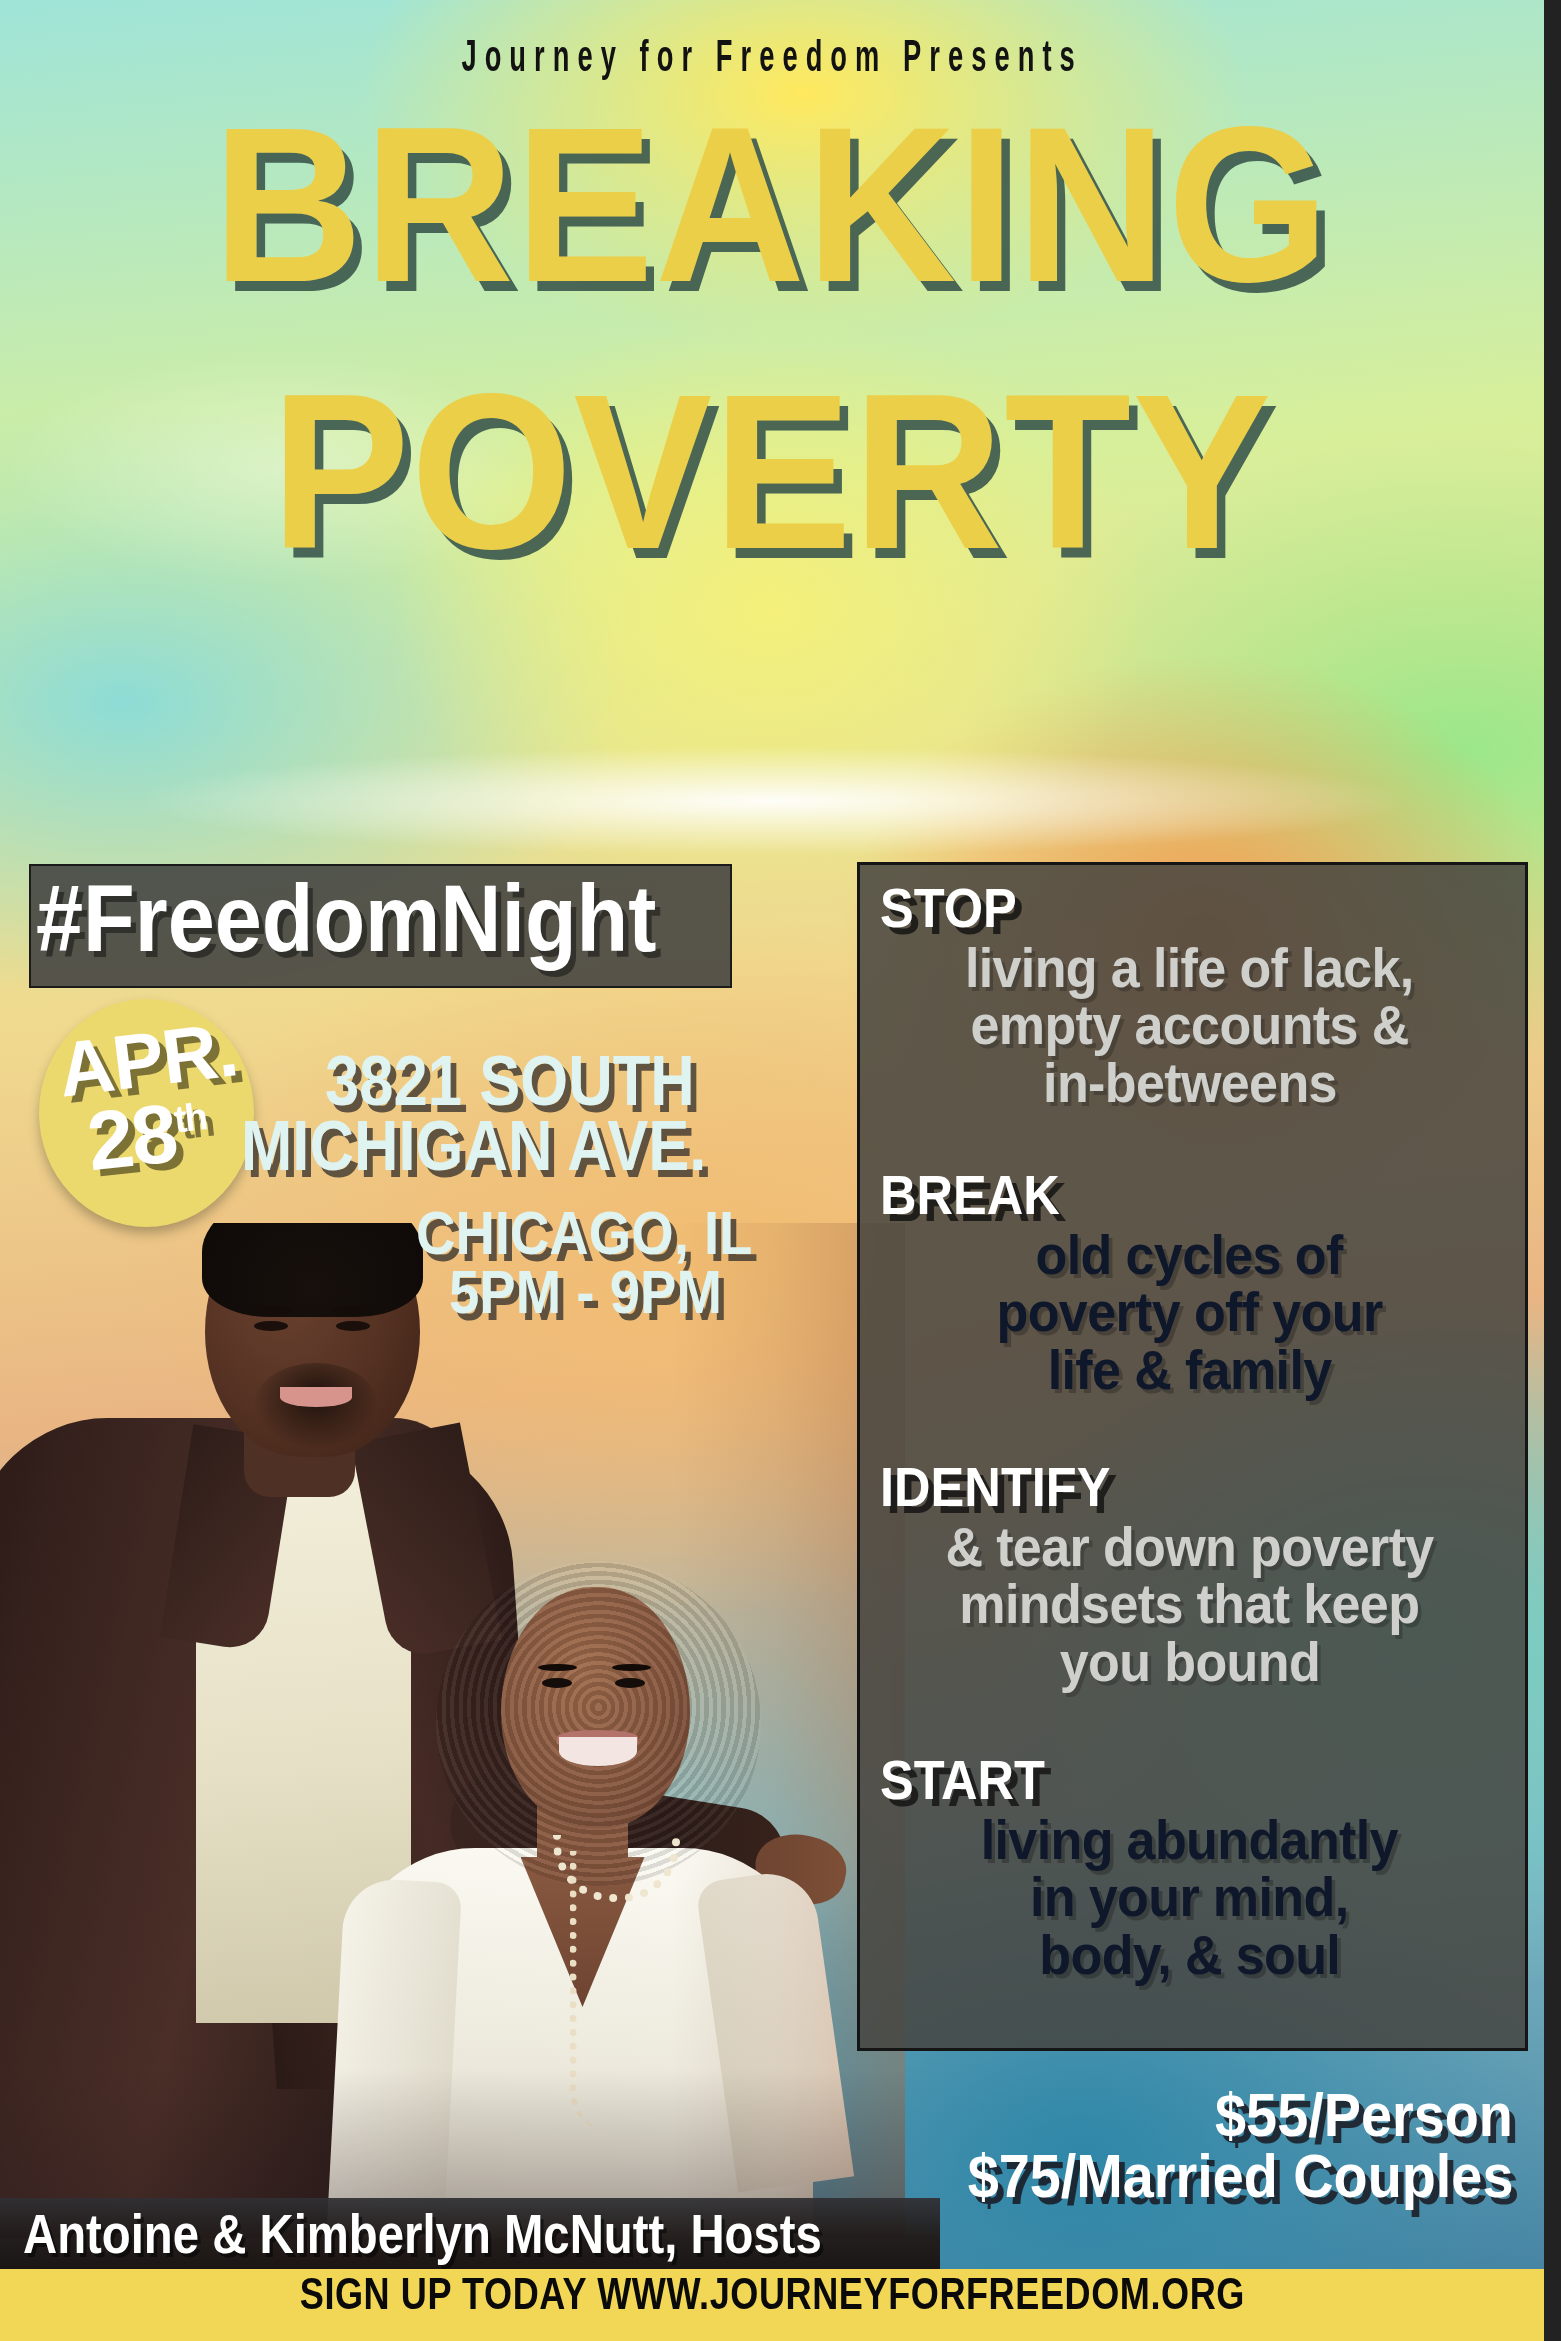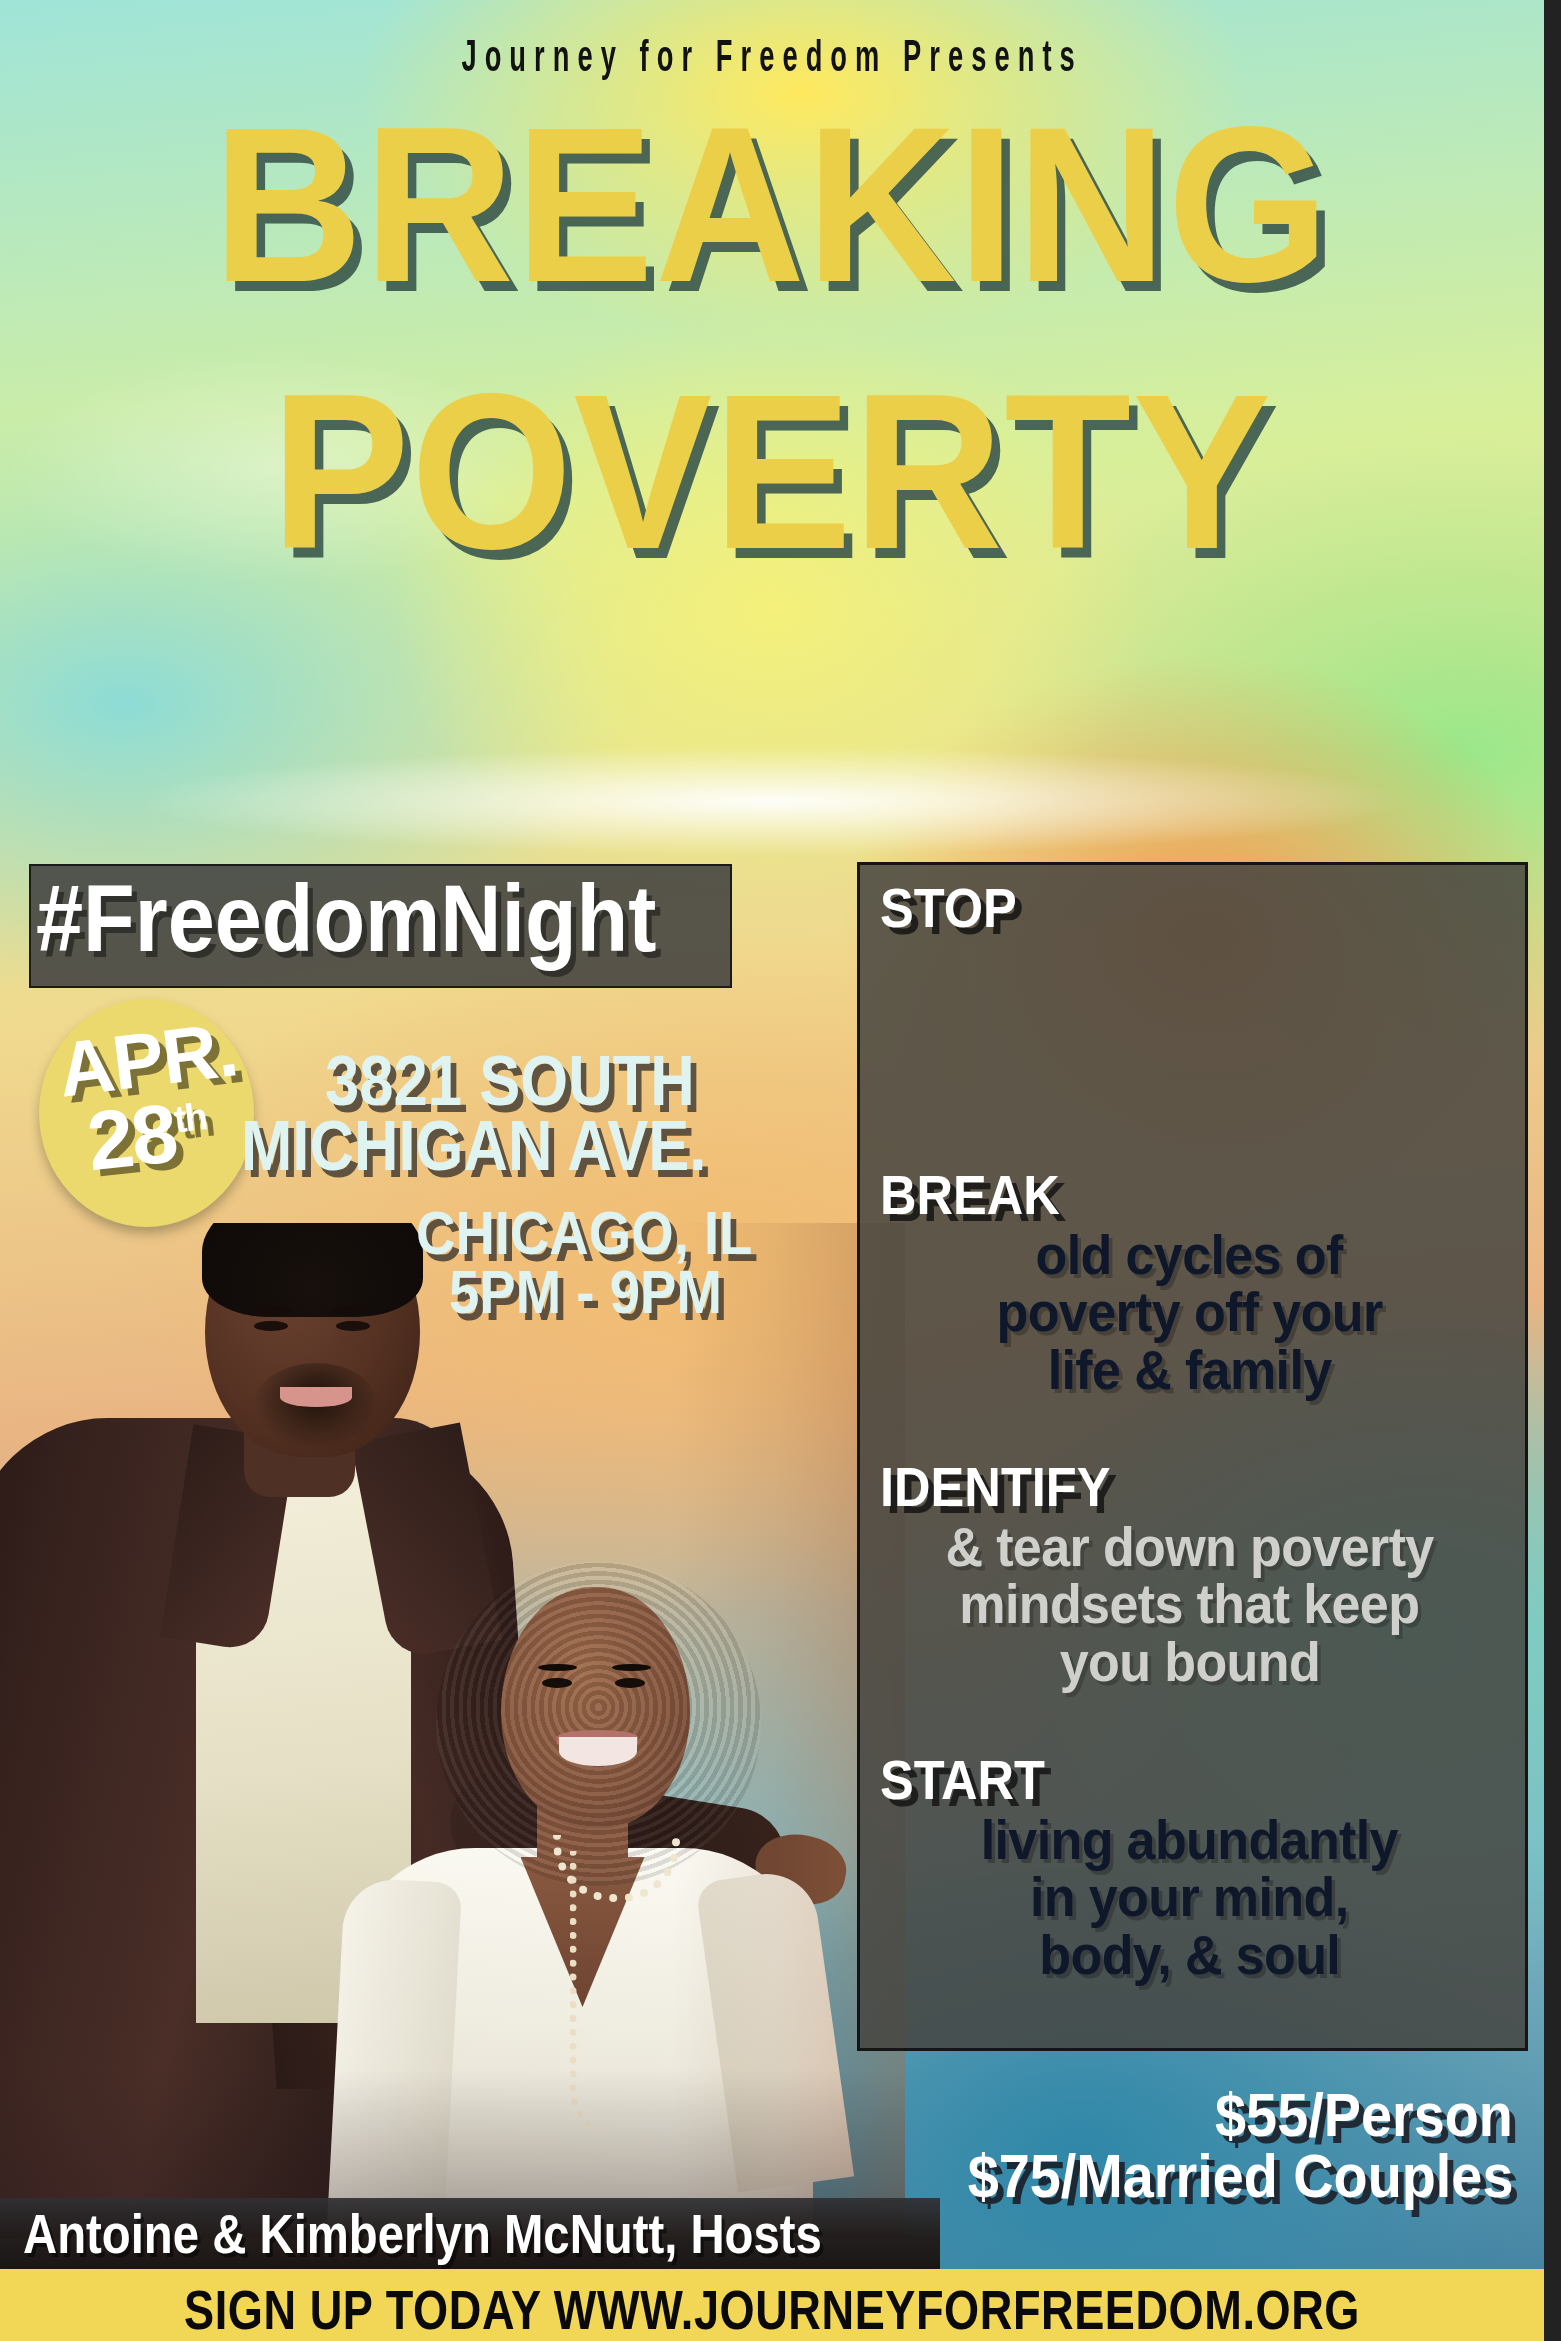--- a/index.html
+++ b/index.html
@@ -204,22 +204,22 @@
   #hoststext{
     position:absolute;left:23.4px;top:2203px;height:62px;display:flex;align-items:center;
     font-size:55px;font-weight:700;color:#fff;text-shadow:3.9px 3.9px 0 rgba(0,0,0,.5);
   }
   #hoststext span{display:inline-block;transform:scaleX(.86);transform-origin:left;}
 
   
   #ctabar{position:absolute;left:0;bottom:0;width:1561px;height:73px;background:#f2d756;}
   #cta{
     position:absolute;left:0;right:0;bottom:0;height:73px;
-    display:flex;align-items:flex-end;justify-content:center;
-    font-size:55px;font-weight:700;color:#0a0a0a;letter-spacing:0.7px;white-space:nowrap;
+    display:flex;align-items:flex-start;justify-content:center;
+    font-size:44px;font-weight:700;color:#0a0a0a;letter-spacing:0.7px;white-space:nowrap;
   }
   #cta span{display:inline-block;transform:scaleX(.82);}
 </style>
 </head>
 <body>
 
 <div id="poster">
 
   <div class="bg bg-base"></div>
   <div class="bg bg-glow-white"></div>
@@ -277,20 +277,25 @@
 
   <div class="addr" id="a1"><span>3821 SOUTH</span></div>
   <div class="addr" id="a2"><span>MICHIGAN AVE.</span></div>
   <div class="addr" id="a3"><span>CHICAGO, IL</span></div>
   <div class="addr" id="a4"><span>5PM - 9PM</span></div>
 
   <div id="panel"></div>
 
   <div class="sec" id="sec1">
     <div class="sec-h"><span>STOP</span></div>
+    <div class="sec-b body-light">
+      <span>living a life of lack,</span><br>
+      <span>empty accounts &amp;</span><br>
+      <span>in-betweens</span>
+    </div>
   </div>
 
   <div class="sec" id="sec2">
     <div class="sec-h"><span>BREAK</span></div>
     <div class="sec-b body-gold">
       <span>old cycles of</span><br>
       <span>poverty off your</span><br>
       <span>life &amp; family</span>
     </div>
   </div>

